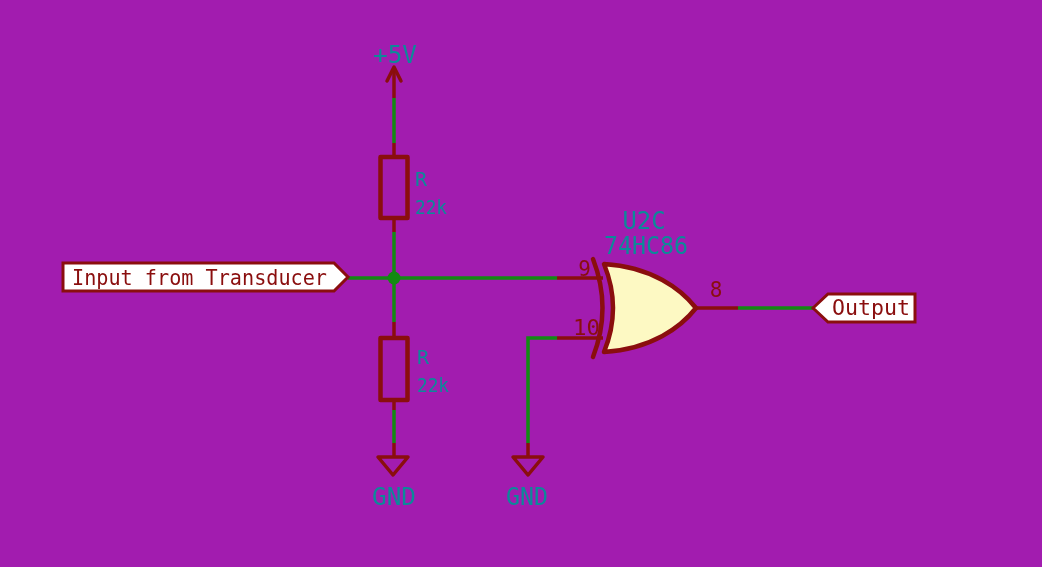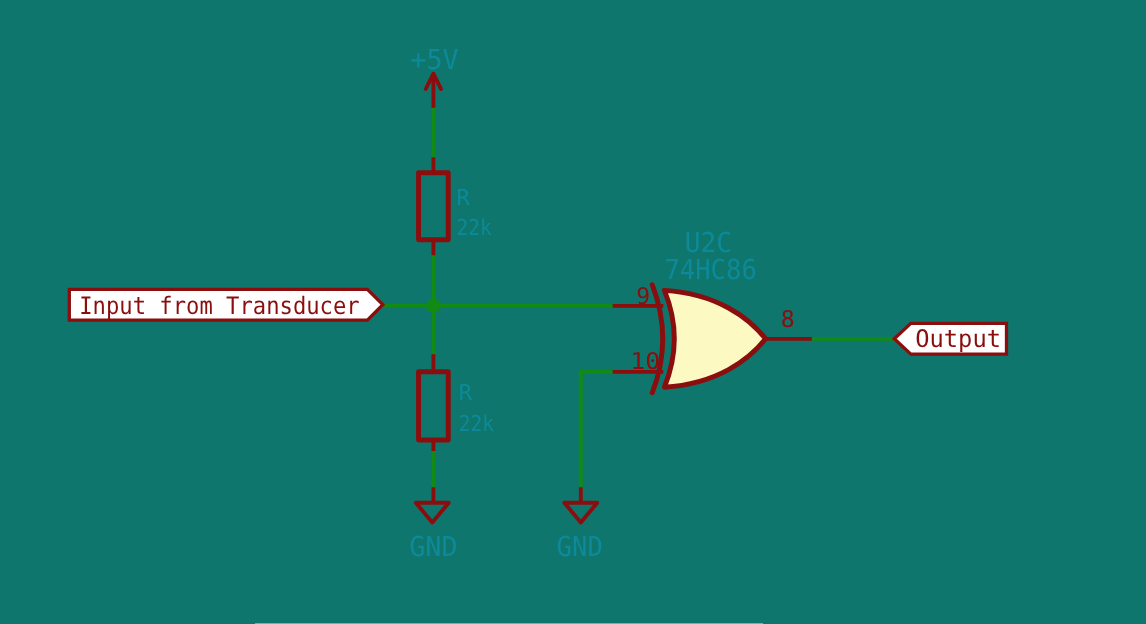--- a/index.html
+++ b/index.html
@@ -4,21 +4,21 @@
 <style>
   html, body {
     margin: 0;
     padding: 0;
     background: #ffffff;
   }
   .canvas-wrap {
     position: relative;
     width: 1042px;
     height: 567px;
-    background: #0f766e;
+    background: #a21caf;
     overflow: hidden;
   }
   svg text {
     font-family: "DejaVu Sans Mono", "Liberation Mono", monospace;
   }
   .wire {
     stroke: var(--c-wire, #138a13);
     stroke-width: 3.5;
     fill: none;
     stroke-linecap: butt;

